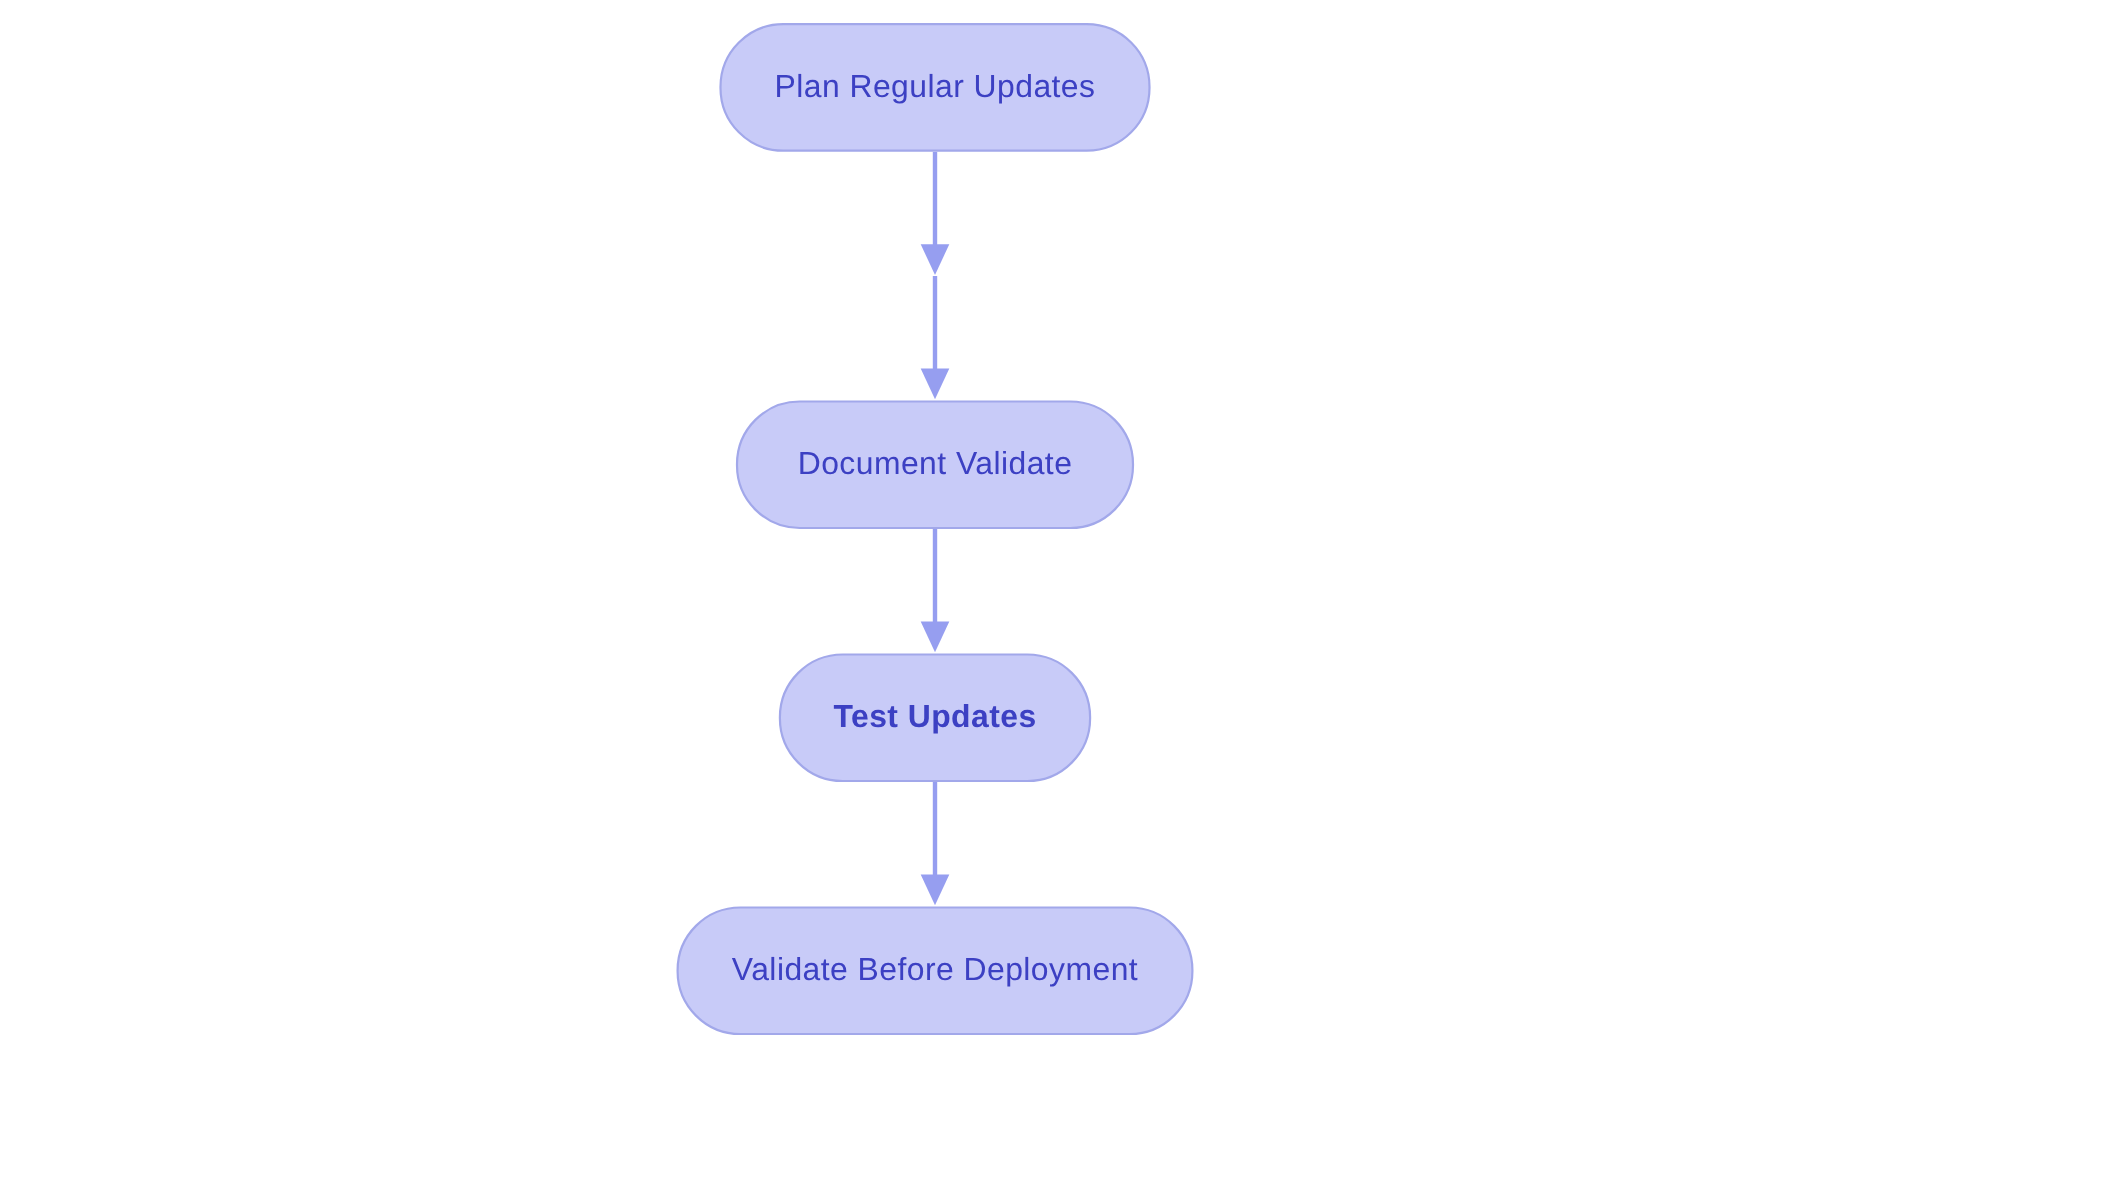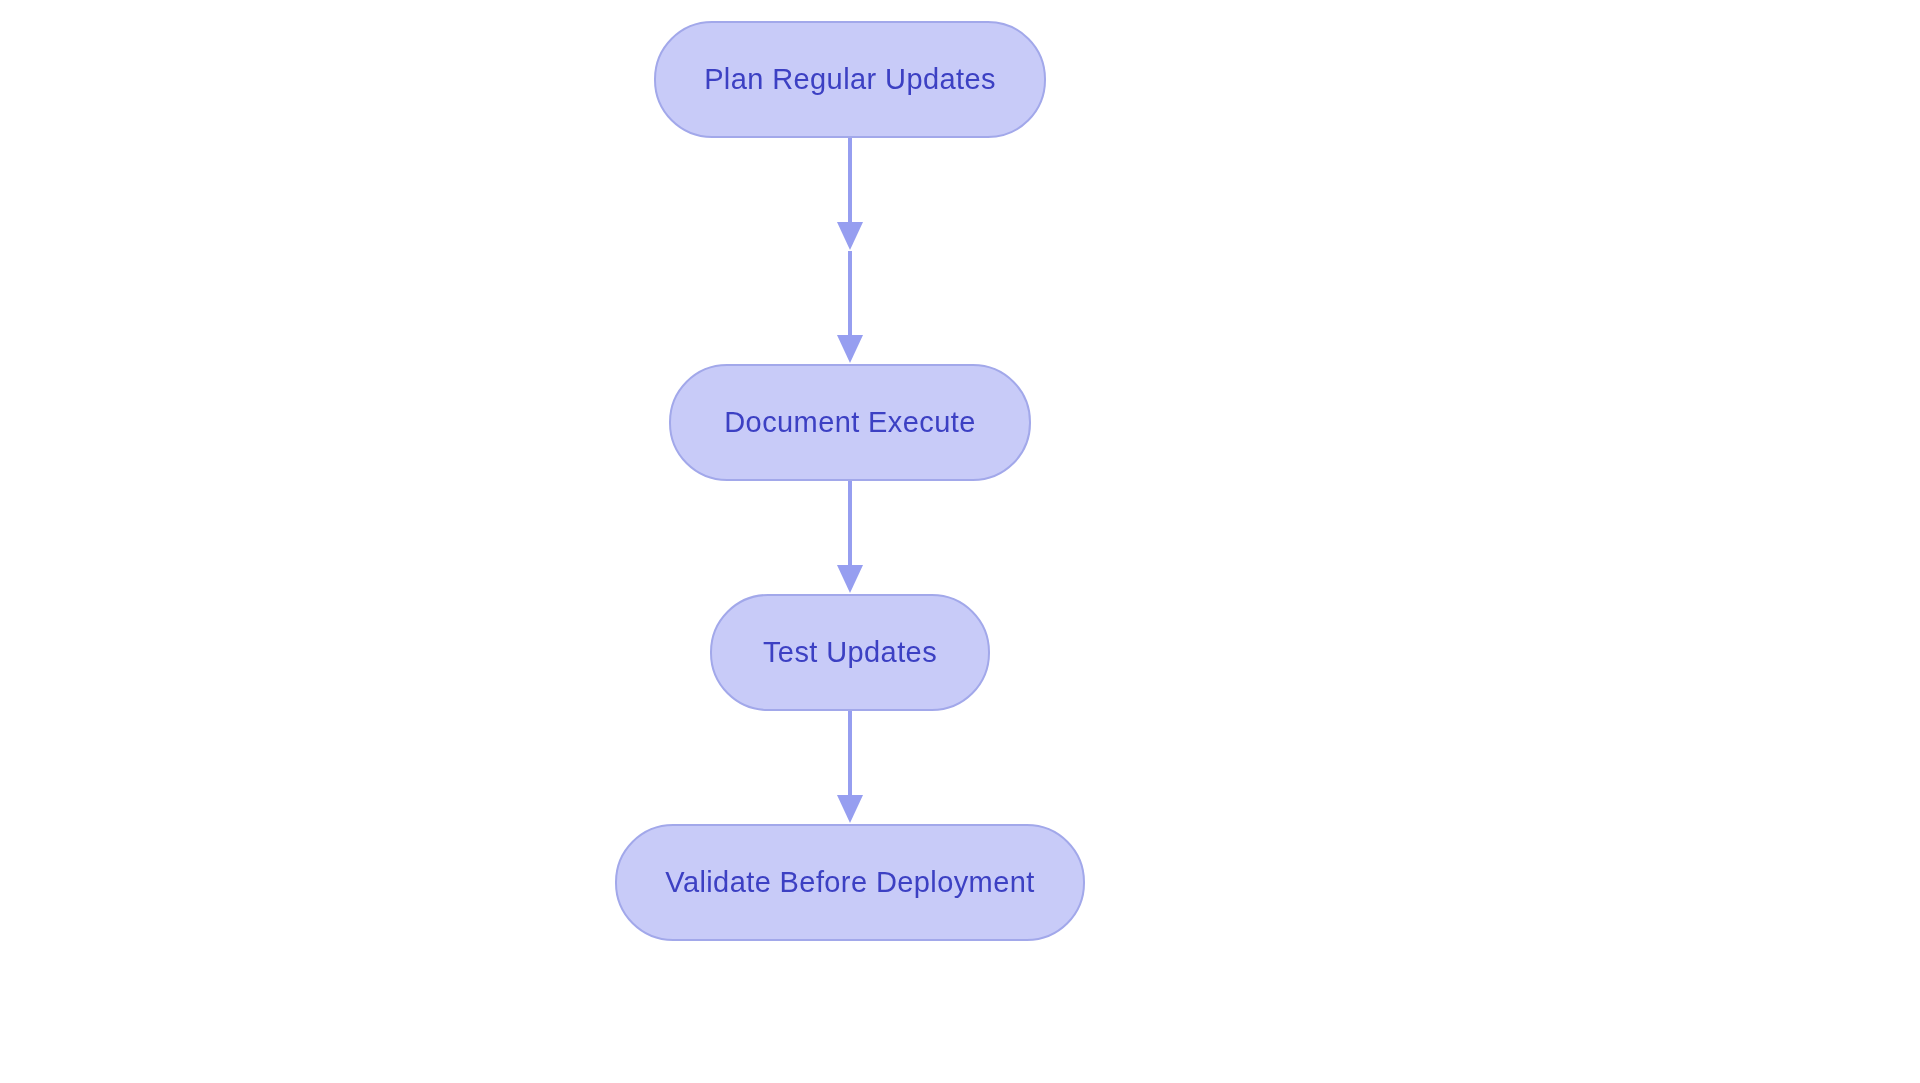--- a/index.html
+++ b/index.html
@@ -37,21 +37,21 @@
     align-items: center;
     justify-content: center;
     color: var(--label);
     font-size: 29px;
     letter-spacing: 0.4px;
     white-space: nowrap;
   }
   .flow-node.n1 { min-width: 383px; }
   .flow-node.n2 { min-width: 328px; }
   .flow-node.n3 { min-width: 362px; }
-  .flow-node.n4 { min-width: 280px; }
+  .flow-node.n4 { min-width: 280px; font-weight: bold; }
   .flow-node.n5 { min-width: 470px; }
   .connector {
     display: block;
     width: 32px;
     height: 113px;
   }
   .connector line { stroke: var(--arrow); stroke-width: 4; }
   .connector polygon { fill: var(--arrow); }
 </style>
 </head>
@@ -68,21 +68,21 @@
     <polygon points="3,84 29,84 16,112"></polygon>
   </svg>
 
 
   <svg class="connector" viewBox="0 0 32 113" aria-hidden="true">
     <line x1="16" y1="0" x2="16" y2="86"></line>
     <polygon points="3,84 29,84 16,112"></polygon>
   </svg>
 
   <div class="flow-node n3">
-    <span>Document Execute</span>
+    <span>Document Validate</span>
   </div>
 
   <svg class="connector" viewBox="0 0 32 113" aria-hidden="true">
     <line x1="16" y1="0" x2="16" y2="86"></line>
     <polygon points="3,84 29,84 16,112"></polygon>
   </svg>
 
   <div class="flow-node n4">
     <span>Test Updates</span>
   </div>

